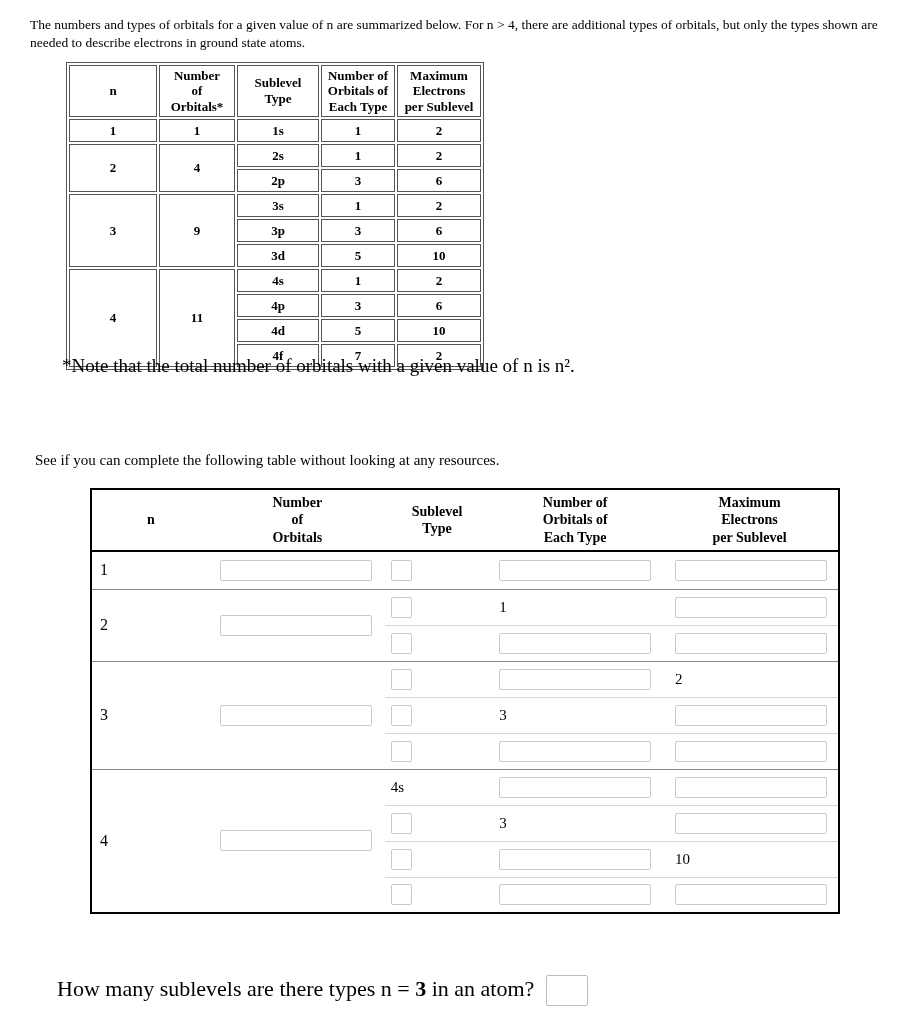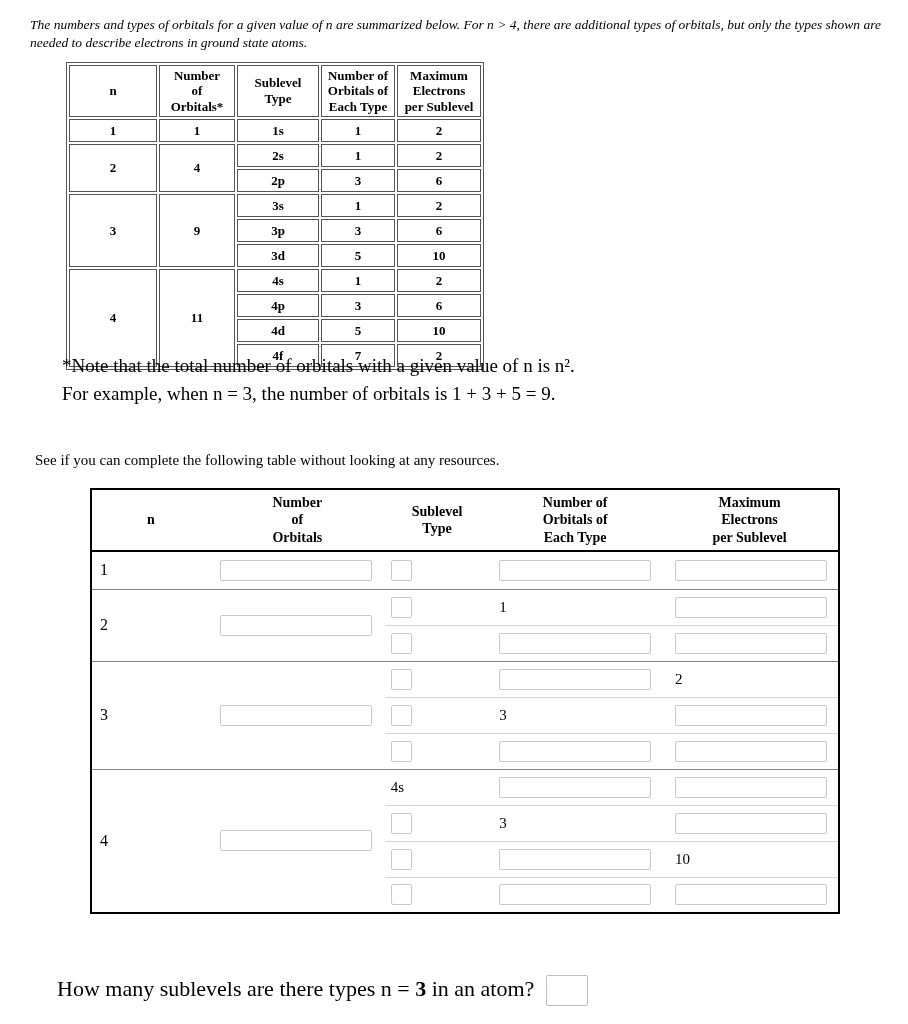--- a/index.html
+++ b/index.html
@@ -11,21 +11,20 @@
     position: relative;
     overflow: hidden;
   }
 
   .intro {
     position: absolute;
     left: 30px; top: 16px;
     width: 856px;
     font-size: 13.5px;
     line-height: 1.35;
-    font-style: italic;
   }
 
   
   .ref-table {
     position: absolute;
     left: 66px; top: 62px;
     border-collapse: separate;
     border-spacing: 2px;
     border: 1px solid #555;
     background: #fff;
@@ -208,21 +207,20 @@
     <tr>
       <td>4f</td>
       <td>7</td>
       <td>2</td>
     </tr>
   </tbody>
 </table>
 
 <div class="note">
   <div>*Note that the total number of orbitals with a given value of n is n².</div>
-  <div>For example, when n = 3, the number of orbitals is 1 + 3 + 5 = 9.</div>
 </div>
 
 <p class="practice-intro">See if you can complete the following table without looking at any resources.</p>
 
 <table class="practice-table">
   <colgroup>
     <col style="width:120px">
       <col style="width:175px">
       <col style="width:105px">
       <col style="width:172px">

